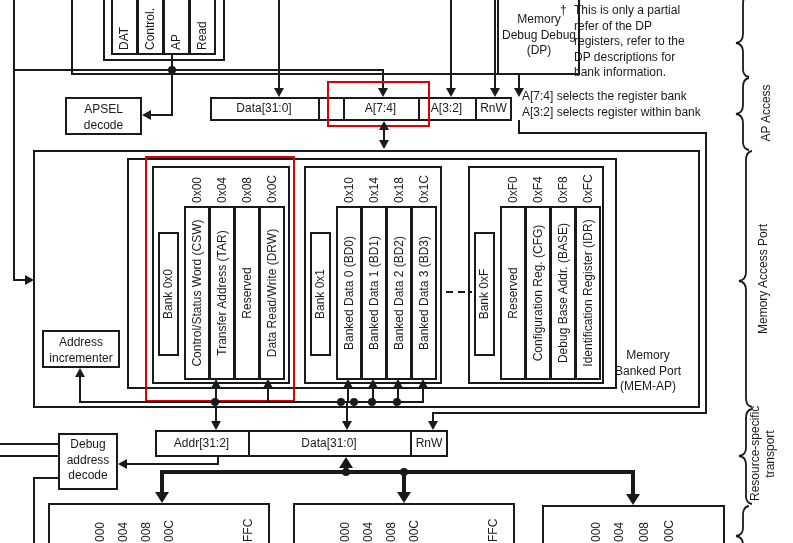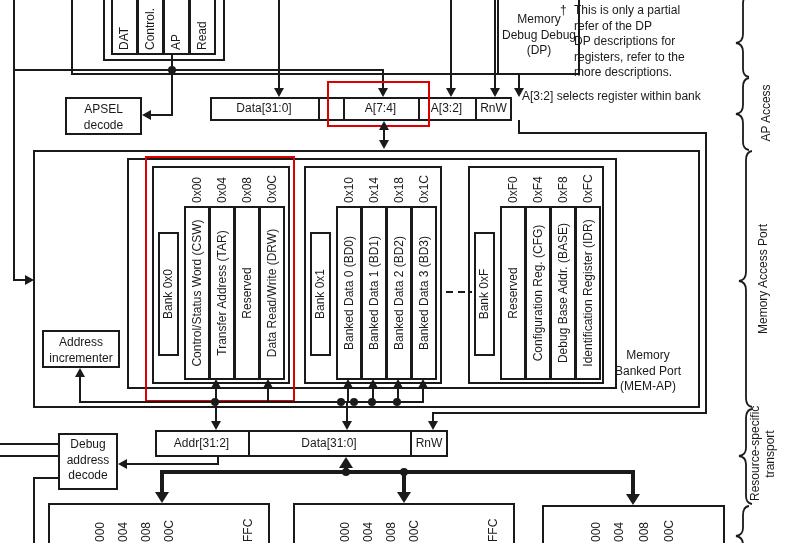--- a/index.html
+++ b/index.html
@@ -46,23 +46,23 @@
   <div class="lbl" style="left:500px;top:12px;width:78px;">
     <div>Memory</div>
     <div>Debug Debug</div>
     <div>(DP)</div>
   </div>
 
   <div class="lbll" style="left:560px;top:3px;width:12px;">†</div>
   <div class="lbll" style="left:574px;top:3px;width:158px;">
     <div>This is only a partial</div>
     <div>refer of the DP</div>
+    <div>registers, refer to the</div>
     <div>DP descriptions for</div>
-    <div>registers, refer to the</div>
-    <div>more descriptions.</div>
+    <div>bank information.</div>
   </div>
 
   <div class="vl" style="left:278px;top:0;height:89px;"></div>
   <div class="ad" style="left:274px;top:88px;"></div>
   <div class="vl" style="left:450px;top:0;height:89px;"></div>
   <div class="ad" style="left:446px;top:88px;"></div>
   <div class="vl" style="left:494px;top:0;height:89px;"></div>
   <div class="ad" style="left:490px;top:88px;"></div>
 
   <div class="vl" style="left:13px;top:0;height:281px;"></div>
@@ -90,20 +90,21 @@
   <div class="vl" style="left:418px;top:97px;height:24px;"></div>
   <div class="vl" style="left:475px;top:97px;height:24px;"></div>
   <div class="lbl" style="left:210px;top:101px;width:108px;">Data[31:0]</div>
   <div class="lbl" style="left:343px;top:101px;width:75px;">A[7:4]</div>
   <div class="lbl" style="left:418px;top:101px;width:57px;">A[3:2]</div>
   <div class="lbl" style="left:475px;top:101px;width:37px;">RnW</div>
 
   <div class="redbox" style="left:327px;top:81px;width:103px;height:46px;"></div>
 
   <div class="lbll" style="left:522px;top:89px;width:235px;">
+    <div>A[7:4] selects the register bank</div>
     <div>A[3:2] selects register within bank</div>
   </div>
 
   <div class="vl" style="left:518px;top:75px;height:15px;"></div>
   <div class="ad" style="left:514px;top:88px;"></div>
   <div class="vl" style="left:518px;top:120px;height:14px;"></div>
   <div class="hl" style="left:518px;top:132px;width:189px;"></div>
   <div class="vl" style="left:705px;top:132px;height:282px;"></div>
   <div class="hl" style="left:433px;top:412px;width:274px;"></div>
   <div class="vl" style="left:432px;top:412px;height:12px;"></div>

